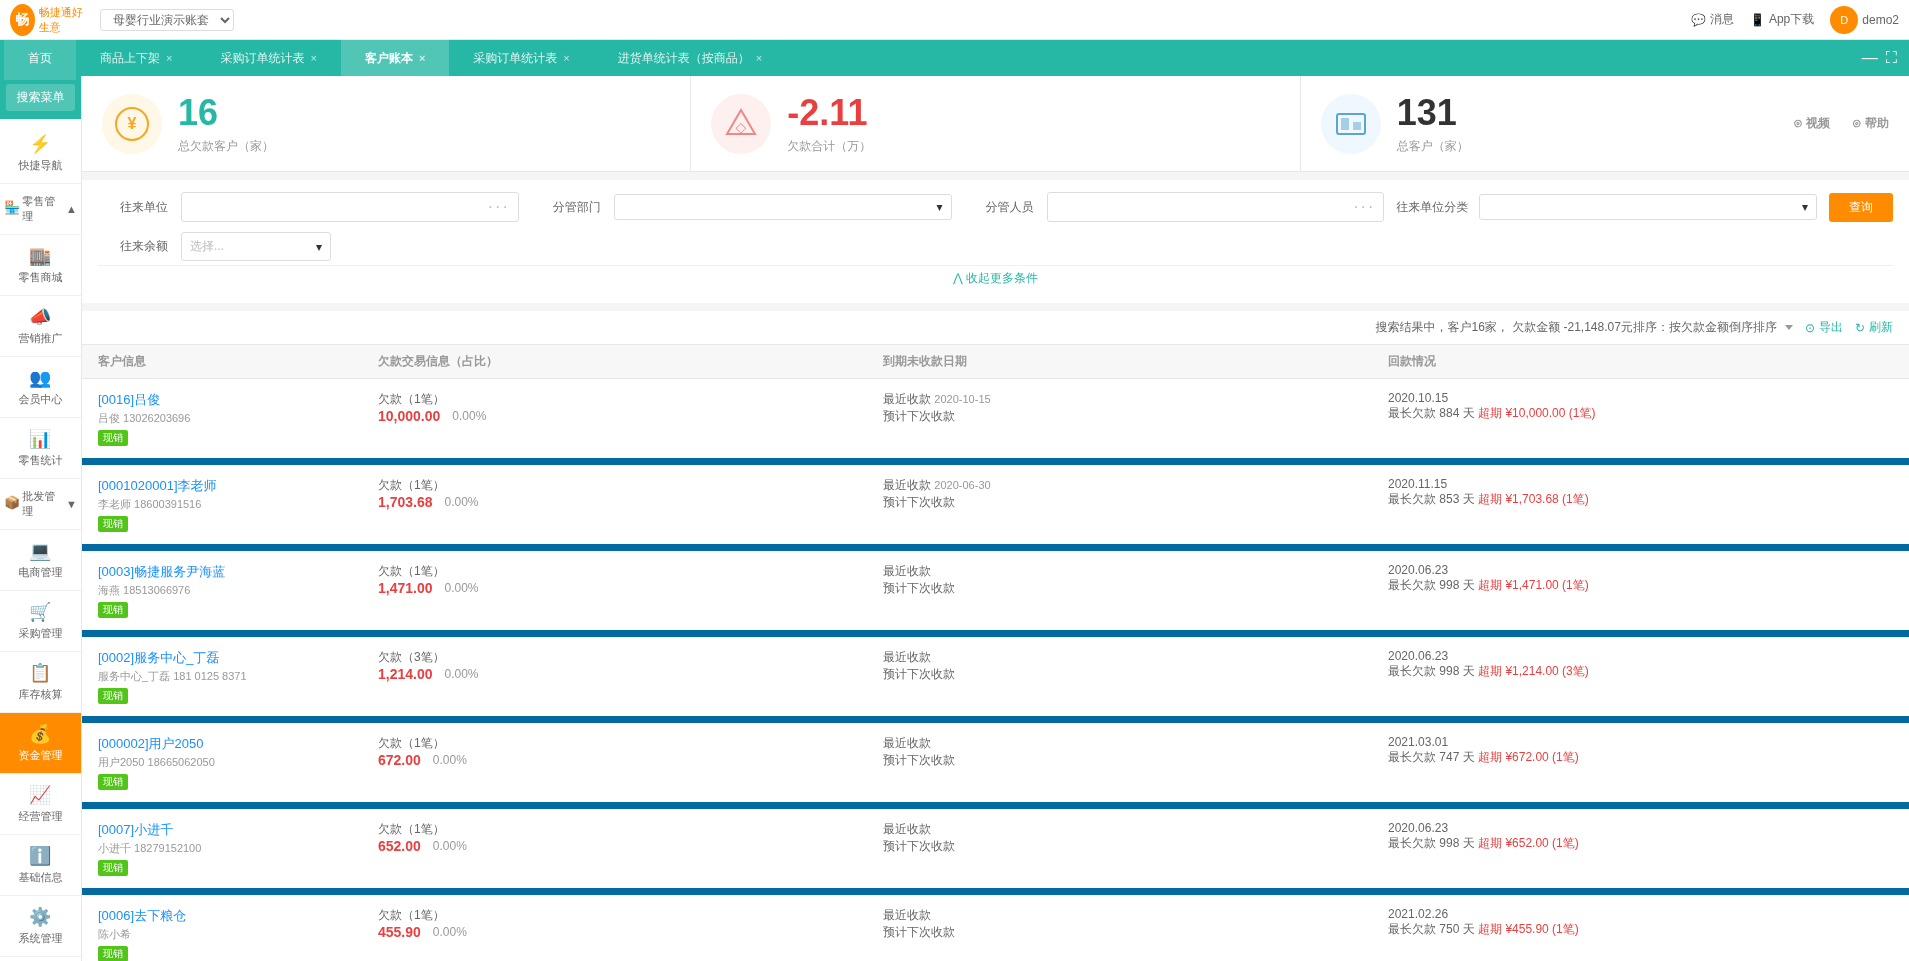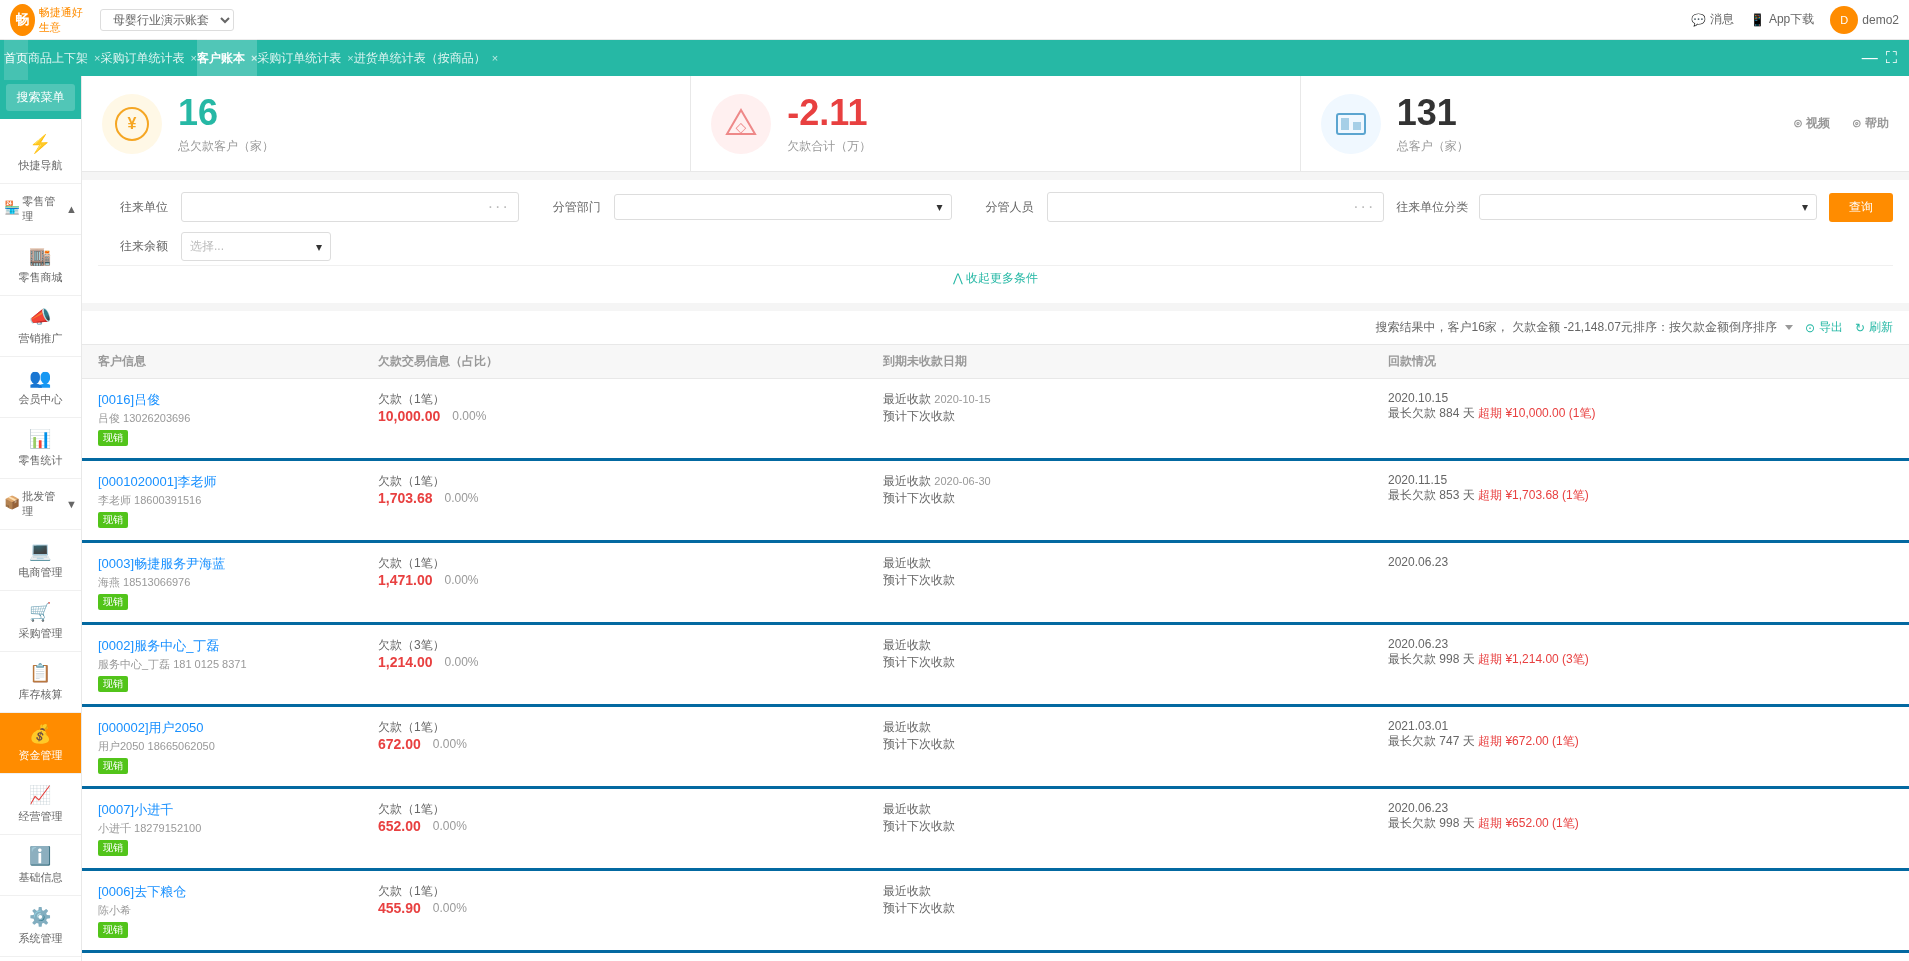--- a/index.html
+++ b/index.html
@@ -10,21 +10,21 @@
     .logo-area { display: flex; align-items: center; width: 80px; }
     .logo-icon { width: 32px; height: 32px; background: #ff8c00; border-radius: 50%; display: flex; align-items: center; justify-content: center; color: #fff; font-size: 14px; font-weight: bold; }
     .logo-text { font-size: 11px; color: #ff8c00; margin-left: 4px; }
     .demo-selector { margin-left: 10px; font-size: 12px; color: #666; border: 1px solid #ddd; padding: 2px 8px; border-radius: 3px; background: #fff; cursor: pointer; }
     .top-right { margin-left: auto; display: flex; align-items: center; gap: 16px; }
     .top-right-item { display: flex; align-items: center; gap: 4px; font-size: 12px; color: #666; cursor: pointer; }
     .avatar { width: 28px; height: 28px; border-radius: 50%; background: #ff8c00; display: flex; align-items: center; justify-content: center; color: #fff; font-size: 11px; }
 
     
     .tabs-bar { background: #26b8a5; display: flex; align-items: center; height: 36px; padding: 0 4px; }
-    .tab-item { display: flex; align-items: center; padding: 0 0; height: 44px; font-size: 12px; color: rgba(255,255,255,0.85); cursor: pointer; white-space: nowrap; position: relative; }
+    .tab-item { display: flex; align-items: center; padding: 0 24px; height: 44px; font-size: 12px; color: rgba(255,255,255,0.85); cursor: pointer; white-space: nowrap; position: relative; }
     .tab-item.active { background: rgba(255,255,255,0.2); color: #fff; font-weight: bold; }
     .tab-close { margin-left: 6px; color: rgba(255,255,255,0.7); font-size: 11px; cursor: pointer; }
     .tab-home { background: rgba(255,255,255,0.15); color: #fff; }
     .tabs-right { margin-left: auto; display: flex; gap: 8px; color: #fff; font-size: 16px; cursor: pointer; padding: 0 8px; }
 
     
     .main-layout { display: flex; height: calc(961px - 40px - 36px); }
 
     
     .sidebar { width: 82px; background: #fff; border-right: 1px solid #e8e8e8; display: flex; flex-direction: column; overflow-y: auto; }
@@ -68,21 +68,21 @@
 
     
     .result-bar { background: #fff; padding: 8px 16px; display: flex; align-items: center; justify-content: flex-end; border-bottom: 1px solid #e8e8e8; font-size: 12px; color: #666; }
     .result-bar-right { display: flex; align-items: center; gap: 12px; }
     .sort-btn { display: flex; align-items: center; gap: 4px; cursor: pointer; color: #666; }
     .action-btn { display: flex; align-items: center; gap: 4px; color: #26b8a5; cursor: pointer; }
 
     
     .data-table { background: #fff; }
     .table-header { display: grid; grid-template-columns: 280px 1fr 1fr 1fr; padding: 8px 16px; background: #f7f7f7; border-bottom: 1px solid #e8e8e8; font-size: 12px; color: #999; font-weight: bold; }
-    .table-row { display: grid; grid-template-columns: 280px 1fr 1fr 1fr; padding: 12px 16px; border-bottom: 3px solid #0369a1; background: #fff; align-items: start; }
+    .table-row { display: grid; grid-template-columns: 280px 1fr 1fr 1fr; padding: 12px 16px; border-bottom: 7px solid #0369a1; background: #fff; align-items: start; }
     .customer-name { font-size: 13px; color: #1890ff; cursor: pointer; }
     .customer-sub { font-size: 11px; color: #999; margin-top: 2px; }
     .customer-tag { display: inline-block; background: #52c41a; color: #fff; font-size: 10px; padding: 1px 5px; border-radius: 2px; margin-top: 4px; }
     .debt-count { font-size: 12px; color: #666; }
     .debt-amount { color: #e84040; font-size: 14px; font-weight: bold; cursor: pointer; }
     .debt-percent { font-size: 12px; color: #999; margin-left: 8px; }
     .return-info { font-size: 12px; color: #666; }
     .return-date { font-size: 11px; color: #999; }
     .overdue-info { font-size: 12px; color: #666; }
     .overdue-link { color: #e84040; font-size: 12px; cursor: pointer; }
@@ -413,20 +413,24 @@
           </div>
         </div>
         <div>
           <div class="return-info">
             <span>最近收款</span>
           </div>
           <div class="return-info">预计下次收款</div>
         </div>
         <div>
           <div class="overdue-info">2020.06.23</div>
+          <div class="overdue-info">
+            <span>最长欠款 998 天</span>
+            <span class="overdue-link">超期 ¥1,471.00 (1笔)</span>
+          </div>
         </div>
       </div>
 
       <div class="table-row">
         <div>
           <div class="customer-name">[0002]服务中心_丁磊</div>
           <div class="customer-sub">服务中心_丁磊  181 0125 8371</div>
           <span class="customer-tag">现销</span>
         </div>
         <div>
@@ -519,20 +523,27 @@
             <span class="debt-amount">455.90</span>
             <span class="debt-percent">0.00%</span>
           </div>
         </div>
         <div>
           <div class="return-info">
             <span>最近收款</span>
           </div>
           <div class="return-info">预计下次收款</div>
         </div>
+        <div>
+          <div class="overdue-info">2021.02.26</div>
+          <div class="overdue-info">
+            <span>最长欠款 750 天</span>
+            <span class="overdue-link">超期 ¥455.90 (1笔)</span>
+          </div>
+        </div>
       </div>
 
       <div class="table-row">
         <div>
           <div class="customer-name">[000001]黄思源</div>
 
         </div>
         <div>
           <div class="debt-count">欠款（1笔）</div>
 

